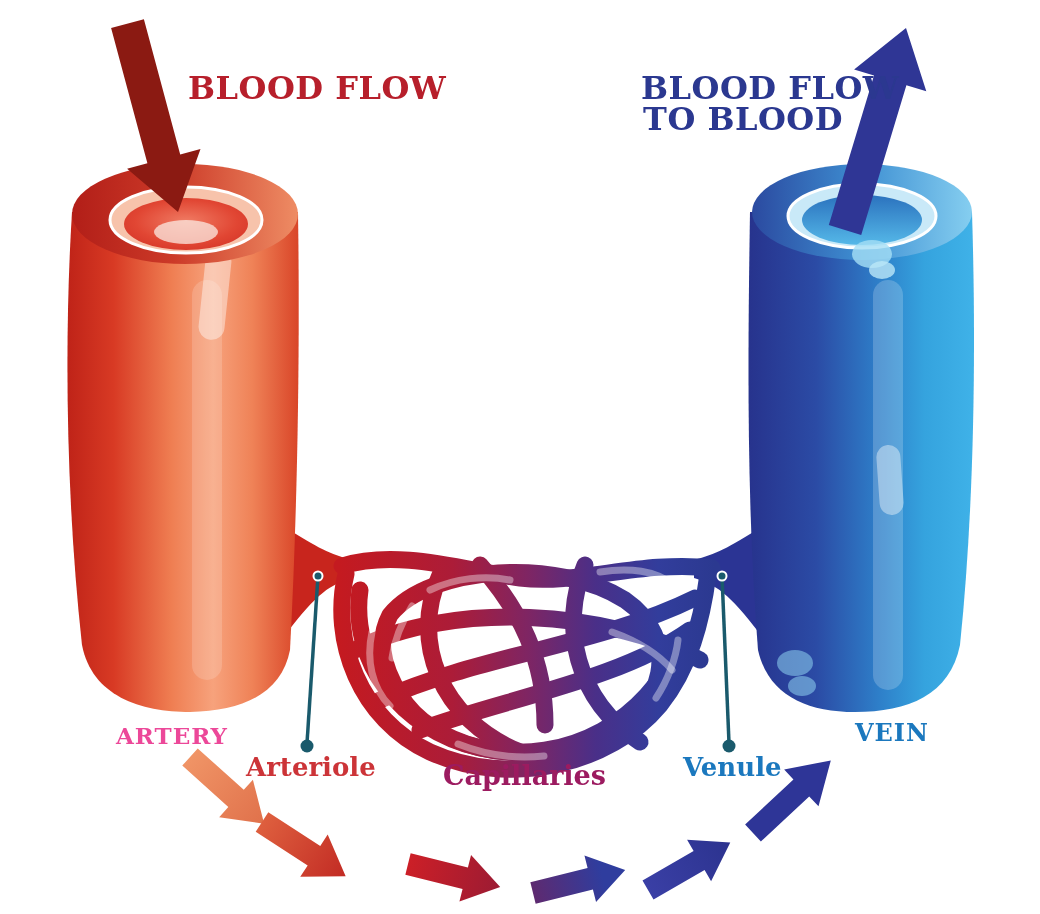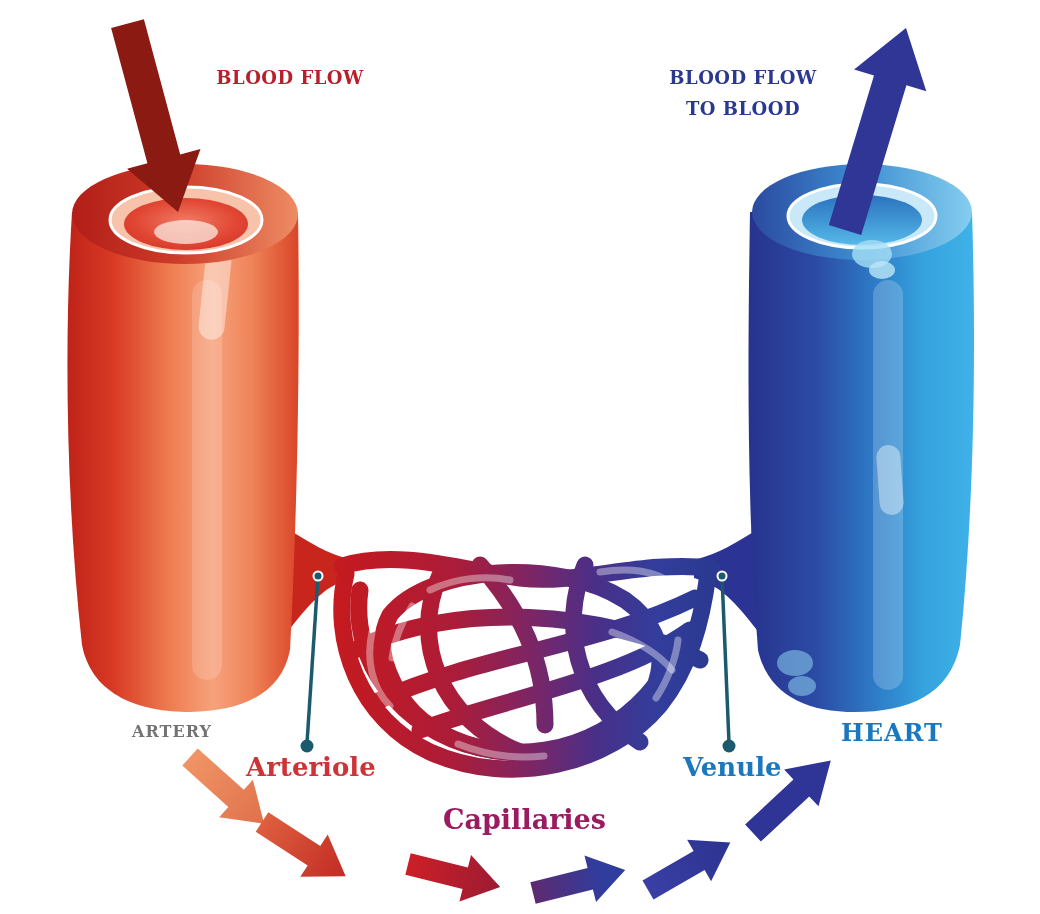--- a/index.html
+++ b/index.html
@@ -5,26 +5,26 @@
   html,body{margin:0;padding:0;background:#ffffff;}
   #stage{
     position:relative;width:1040px;height:914px;background:#ffffff;
     overflow:hidden;font-family:"DejaVu Serif","Liberation Serif",serif;
   }
   #scene{position:absolute;left:0;top:0;}
   .lbl{
     position:absolute;font-weight:700;text-align:center;
     -webkit-user-select:none;user-select:none;white-space:nowrap;
   }
-  .heading{font-size:18px;line-height:31px;letter-spacing:.5px;}
+  .heading{font-size:32px;line-height:31px;letter-spacing:.5px;margin-top:11px;}
   #lbl-from-heart{left:188px;top:62px;width:204px;color:#B71F2B;}
   #lbl-to-heart{left:641px;top:62px;width:204px;color:#2B3890;}
-  #lbl-artery{left:116px;top:722px;width:112px;font-size:16px;color:#737373;letter-spacing:1px;}
+  #lbl-artery{left:116px;top:722px;width:112px;font-size:23px;color:#ec4899;letter-spacing:1px;}
   #lbl-arteriole{left:246px;top:752px;width:118px;font-size:26px;color:#CC3438;text-align:center;}
-  #lbl-capillaries{left:443px;top:804px;width:148px;font-size:27px;color:#9C1B60;}
+  #lbl-capillaries{left:443px;top:760px;width:148px;font-size:27px;color:#9C1B60;}
   #lbl-venule{left:683px;top:752px;width:94px;font-size:26px;color:#1B78BE;}
   #lbl-vein{left:840px;top:718px;width:104px;font-size:24px;color:#1B78BE;letter-spacing:1px;}
 </style>
 </head>
 <body>
 
 <div id="stage">
 
   <svg id="scene" width="1040" height="914" viewBox="0 0 1040 914">
     <defs>
@@ -181,15 +181,15 @@
   </div>
 
   <div class="lbl" id="lbl-artery">ARTERY</div>
 
   <div class="lbl" id="lbl-arteriole">Arteriole</div>
 
   <div class="lbl" id="lbl-capillaries">Capillaries</div>
 
   <div class="lbl" id="lbl-venule">Venule</div>
 
-  <div class="lbl" id="lbl-vein">HEART</div>
+  <div class="lbl" id="lbl-vein">VEIN</div>
 
 </div>
 
 </body></html>

